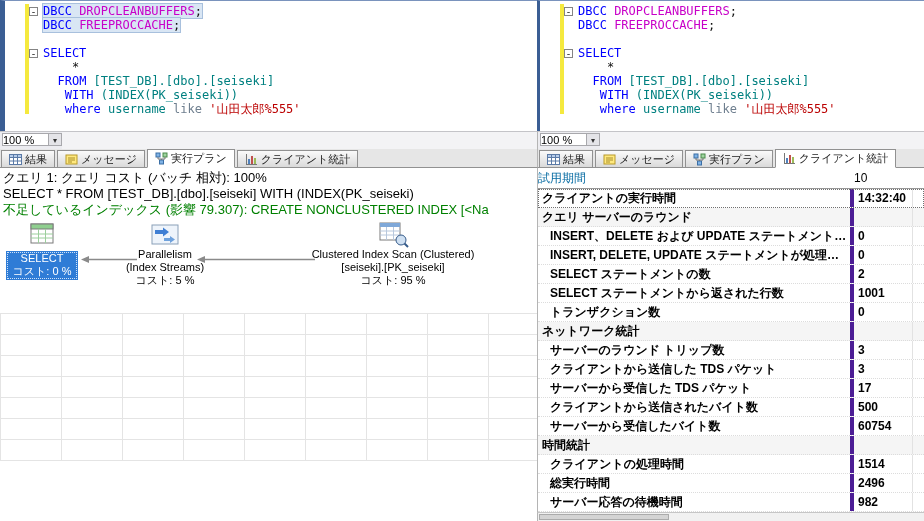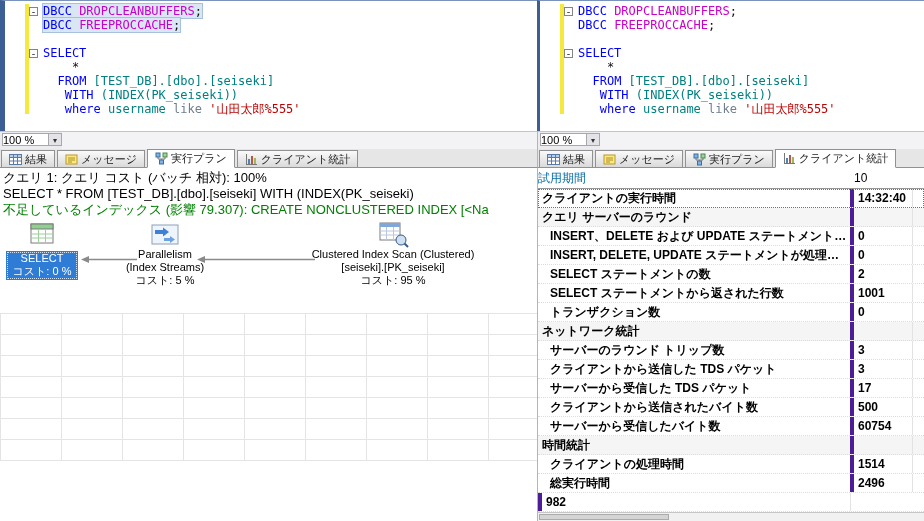--- a/index.html
+++ b/index.html
@@ -444,20 +444,21 @@
             <span class="sr-label">クライアントの処理時間</span>
             <span class="sr-value">1514</span>
             <span class="sr-arrow"></span>
           </div>
           <div class="stat-row">
             <span class="sr-label">総実行時間</span>
             <span class="sr-value">2496</span>
             <span class="sr-arrow"></span>
           </div>
           <div class="stat-row">
+            <span class="sr-label">サーバー応答の待機時間</span>
             <span class="sr-value">982</span>
             <span class="sr-arrow"></span>
           </div>
         </div>
     </div>
 
     <div class="hscrollbar">
       <div class="hthumb"></div>
     </div>
   </div>

